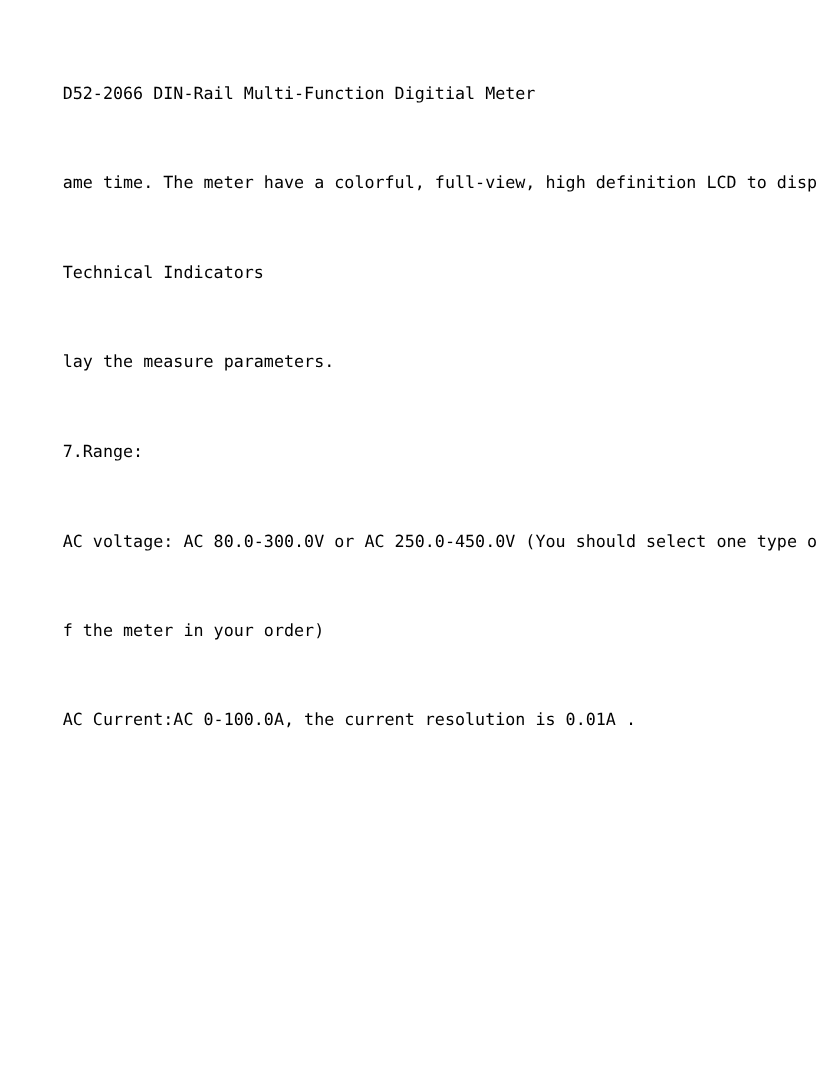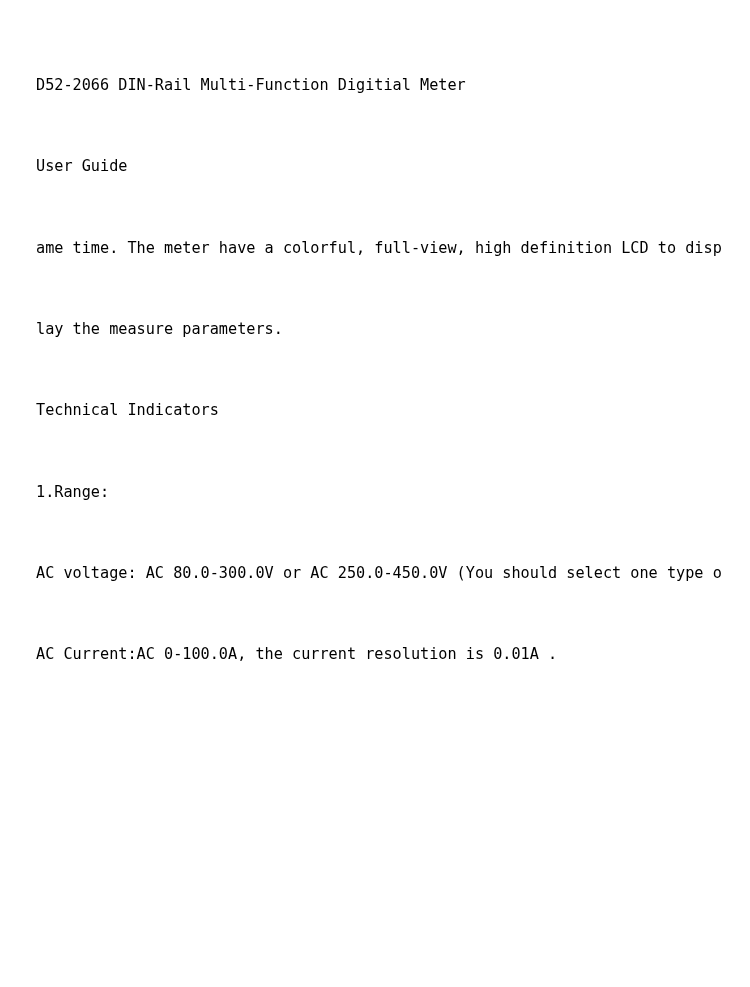--- a/index.html
+++ b/index.html
@@ -31,37 +31,38 @@
     line-height: 27.1px;
     letter-spacing: 0px;
     white-space: pre;
     text-align: left;
   }
   .text-line {
     display: block;
     height: 27.1px;
     white-space: pre;
     font-variant-ligatures: none;
+    margin-left: 21px;
   }
   .text-line:empty {
     display: block;
   }
 </style>
 </head>
 <body>
 
 <div id="document-page">
   <div class="text-body">
     <span class="text-line">D52-2066 DIN-Rail Multi-Function Digitial Meter</span>
-    <span class="text-line">User Guide</span>
     <span class="text-line">ame time. The meter have a colorful, full-view, high definition LCD to disp</span>
+    <span class="text-line">Technical Indicators</span>
     <span class="text-line">lay the measure parameters.</span>
-    <span class="text-line">Technical Indicators</span>
-    <span class="text-line">1.Range:</span>
+    <span class="text-line">7.Range:</span>
     <span class="text-line">AC voltage: AC 80.0-300.0V or AC 250.0-450.0V (You should select one type o</span>
+    <span class="text-line">f the meter in your order)</span>
     <span class="text-line">AC Current:AC 0-100.0A, the current resolution is 0.01A .</span>
     
     
     
     
     
     
     
     
     

